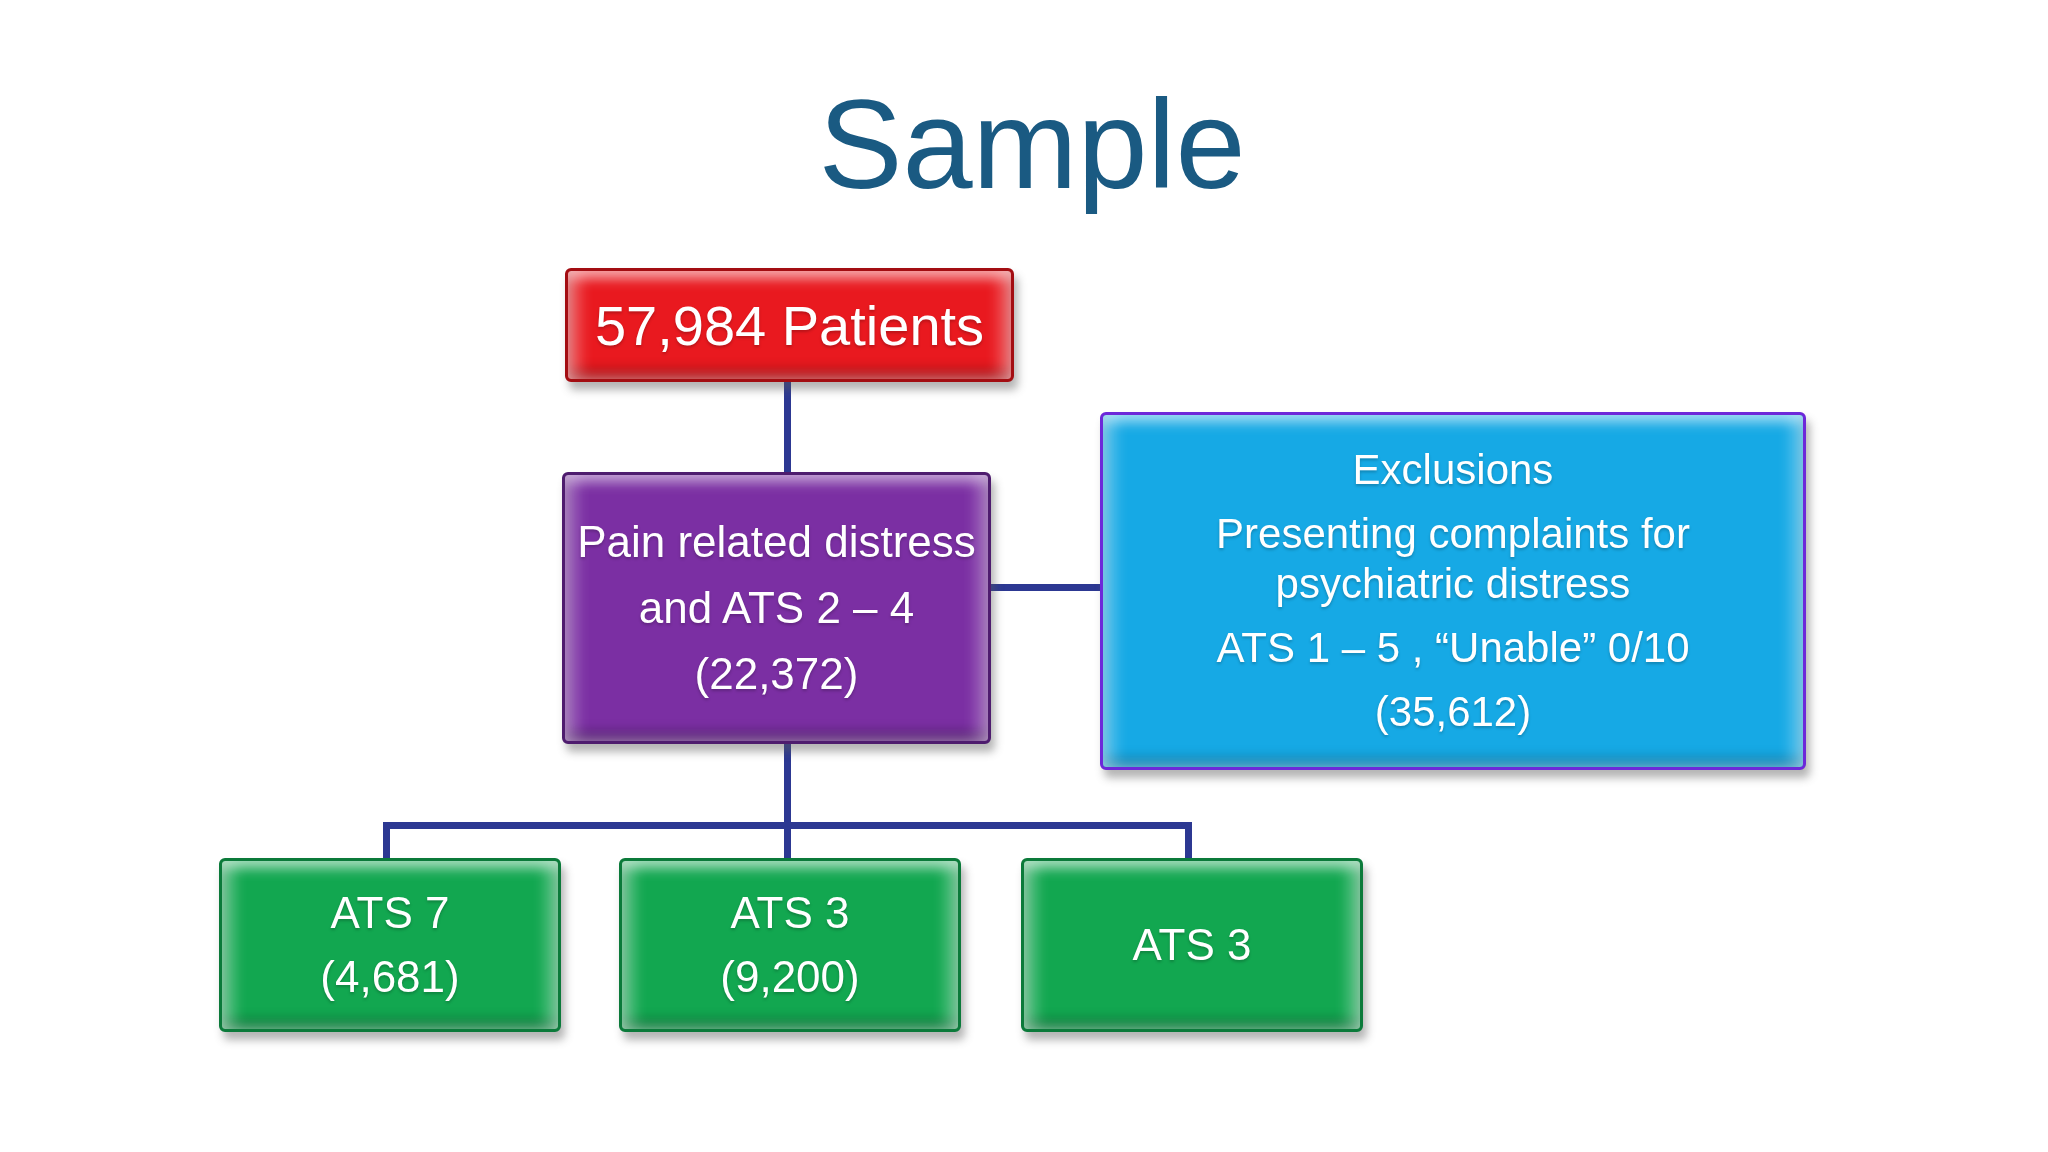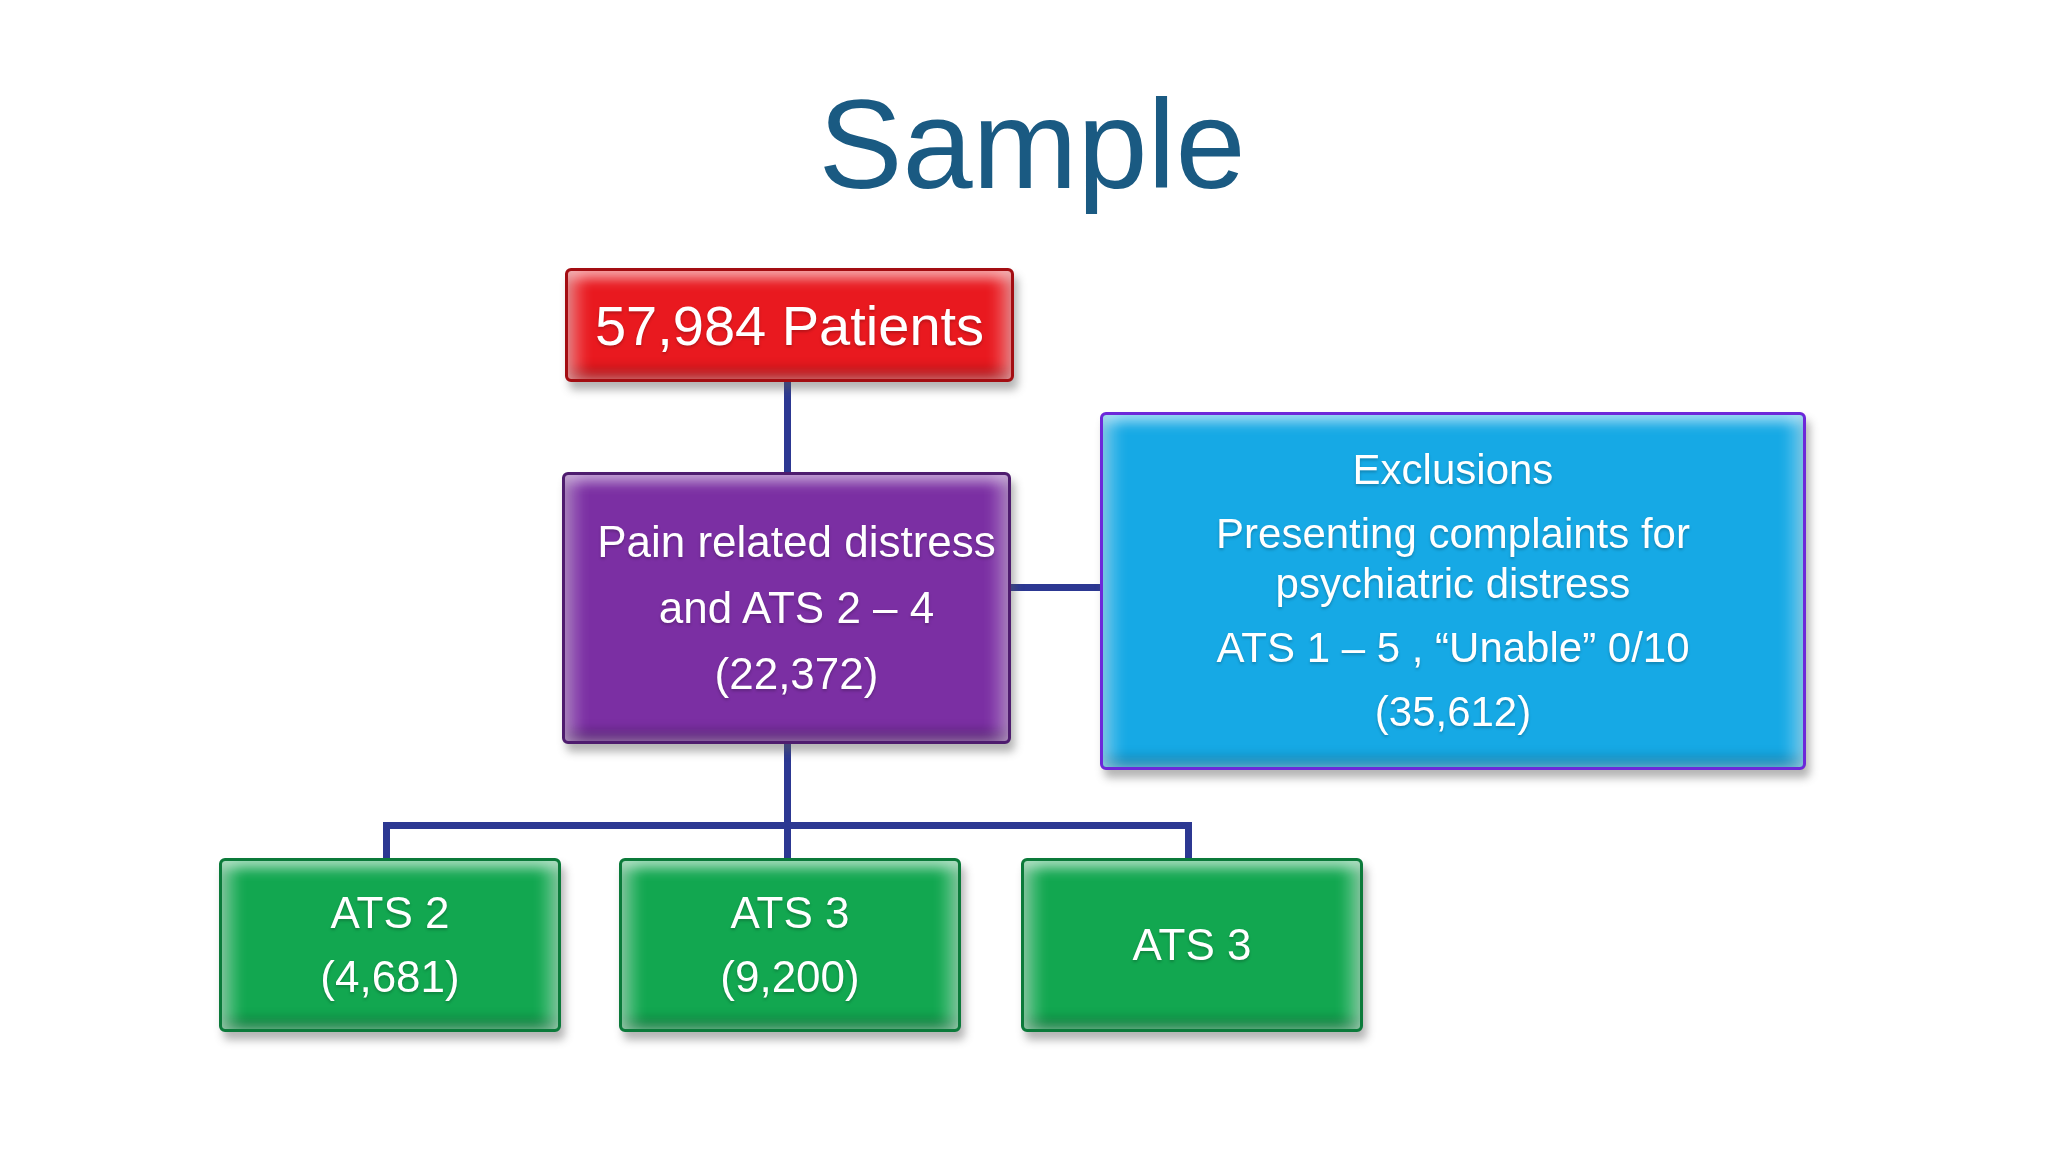--- a/index.html
+++ b/index.html
@@ -78,21 +78,21 @@
       inset 0 9px 12px rgba(255,255,255,0.40),
       inset 12px 0 14px rgba(255,255,255,0.32),
       inset -12px 0 14px rgba(255,255,255,0.32),
       inset 0 -10px 12px rgba(0,0,0,0.26),
       4px 8px 9px rgba(90,90,90,0.45);
     font-size:44px;
     line-height:64px;
   }
   
   .node.red   { left:565px;  top:268px; width:443px; height:108px; }
-  .node.purple{ left:562px;  top:472px; width:423px; height:266px;padding-left:20px; }
+  .node.purple{ left:562px;  top:472px; width:423px; height:266px; }
   .node.blue  { left:1100px; top:412px; width:700px; height:352px; }
   .node.g1    { left:219px;  top:858px; width:336px; height:168px; }
   .node.g2    { left:619px;  top:858px; width:336px; height:168px; }
   .node.g3    { left:1021px; top:858px; width:336px; height:168px; }
   
   .c-red-purple { left:784px;  top:374px; width:7px;   height:100px; }
   .c-purple-bus { left:784px;  top:736px; width:7px;   height:126px; }
   .c-purple-blue{ left:984px;  top:584px; width:118px; height:7px;  }
   .c-bus        { left:383px;  top:822px; width:809px; height:7px;  }
   .c-drop-left  { left:383px;  top:822px; width:7px;   height:40px; }
@@ -123,21 +123,21 @@
   </div>
 
   <div class="node blue">
     <span class="line">Exclusions</span>
     <span class="line">Presenting complaints for psychiatric distress</span>
     <span class="line">ATS 1 – 5 , “Unable” 0/10</span>
     <span class="line">(35,612)</span>
   </div>
 
   <div class="node green g1">
-    <span class="line">ATS 2</span>
+    <span class="line">ATS 7</span>
     <span class="line">(4,681)</span>
   </div>
 
   <div class="node green g2">
     <span class="line">ATS 3</span>
     <span class="line">(9,200)</span>
   </div>
 
   <div class="node green g3">
     <span class="line">ATS 3</span>

